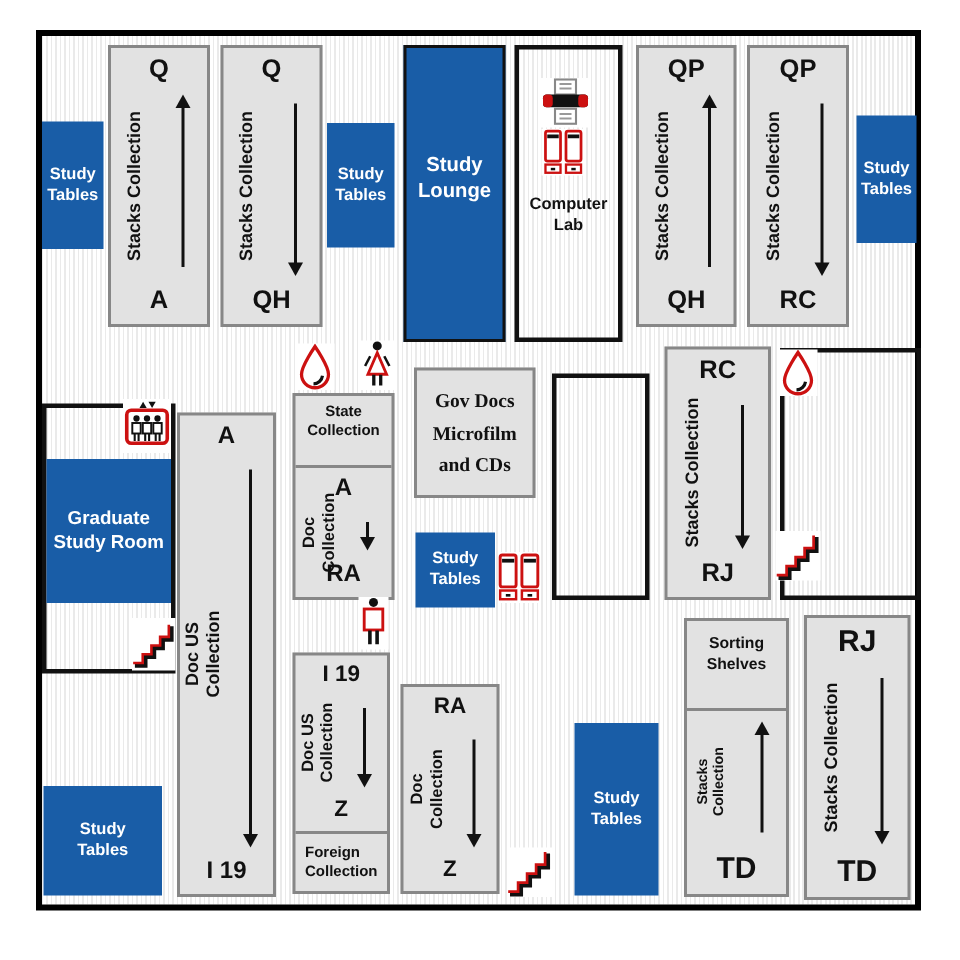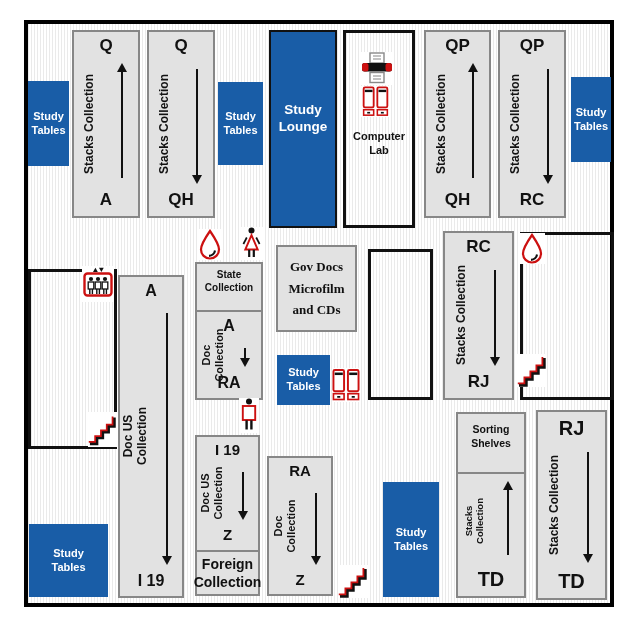--- a/index.html
+++ b/index.html
@@ -26,21 +26,21 @@
   
   .graybox{
     background:#e2e2e2;border:2px solid #878787;display:flex;align-items:center;justify-content:center;
     text-align:center;font-weight:bold;white-space:pre-line;font-family:Liberation Serif, serif;
   }
   .stack{
     background:#e2e2e2;border:2px solid #878787;display:flex;flex-direction:column;
   }
   .stack .hd{flex:0 0 auto;font-size:10px;font-weight:bold;text-align:center;
     padding:4px 0 16px;border-bottom:2px solid #878787;white-space:pre-line;line-height:1.3;}
-  .stack .ft{flex:0 0 auto;font-size:14px;font-weight:bold;text-align:center;
+  .stack .ft{flex:0 0 auto;font-size:10px;font-weight:bold;text-align:left;
     padding:3px 0;border-top:2px solid #878787;white-space:pre-line;line-height:1.3;
     display:flex;align-items:center;justify-content:center;min-height:32px;}
   .stack .cap{flex:0 0 auto;text-align:center;font-weight:bold;font-size:17px;line-height:1.1;padding-top:5px;}
   .stack .cap.bot{padding-top:0;padding-bottom:6px;}
   .stack.caps-lg .cap{font-size:20px;}
   .stack.caps-md .cap{font-size:16px;}
   .stack.caps-sm .cap{font-size:15px;}
   .stack .mid{flex:1 1 auto;display:flex;min-height:0;}
   .rotwrap{flex:1 1 50%;position:relative;}
   .rot{
@@ -84,20 +84,22 @@
 Tables</span></div>
 
   <div class="abs room" style="left:343px;top:30px;width:72px;height:198px">
     <div class="room-label" style="top:96px">Computer
 Lab</div>
   </div>
 
   <div class="abs room" style="left:368px;top:249px;width:65px;height:151px"></div>
 
   <div class="abs room" style="left:28px;top:269px;width:89px;height:180px"></div>
+  <div class="abs blue grad" style="left:31px;top:306px;width:83px;height:96px"><span>Graduate
+Study Room</span></div>
 
   <div class="abs room" style="left:520px;top:232px;width:94px;height:168px"></div>
 
   <div class="abs graybox govdocs" style="left:276px;top:245px;width:81px;height:87px"><span>Gov Docs
 Microfilm
 and CDs</span></div>
 
   <div class="abs blue" style="left:277px;top:355px;width:53px;height:50px"><span>Study
 Tables</span></div>
 

